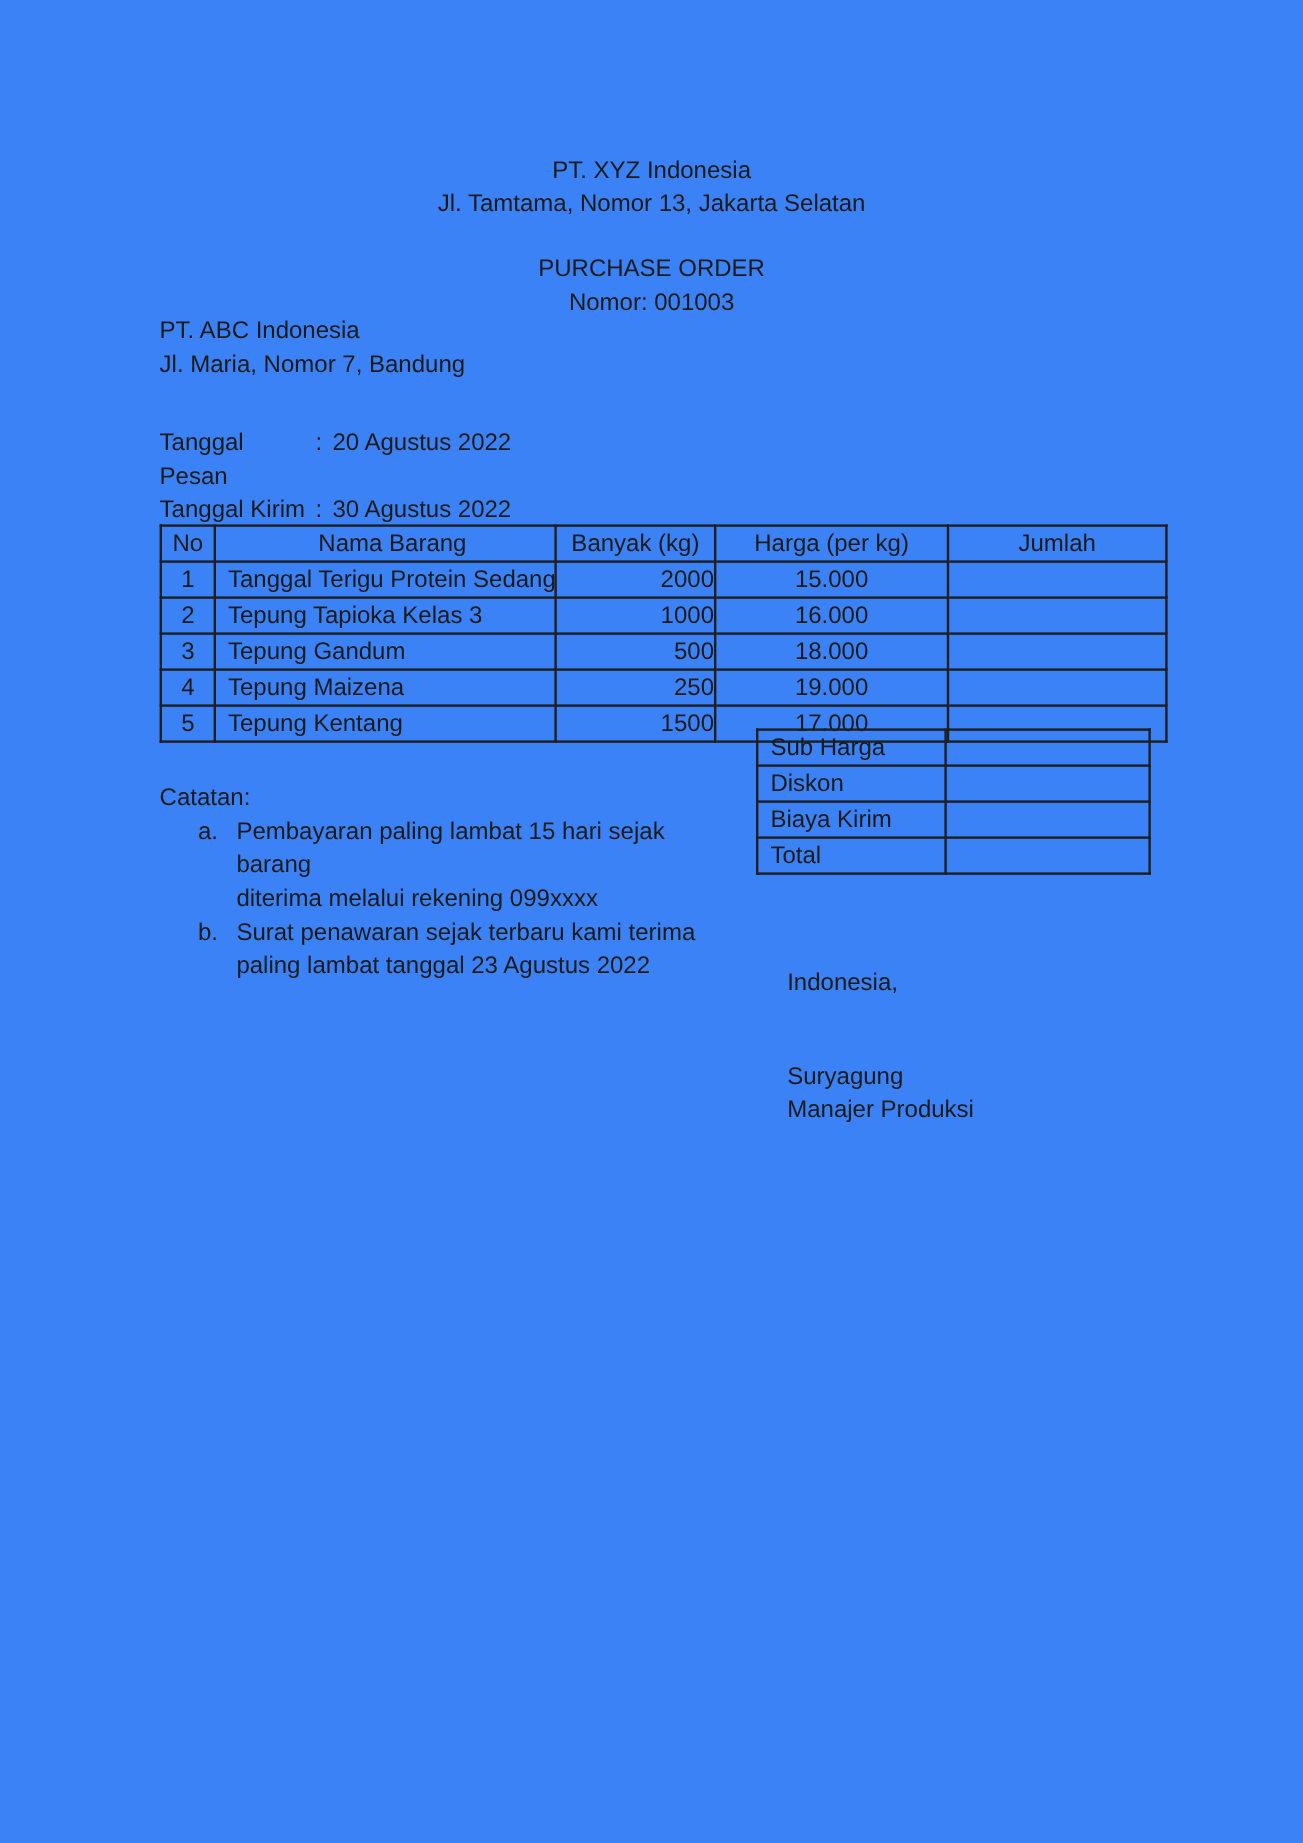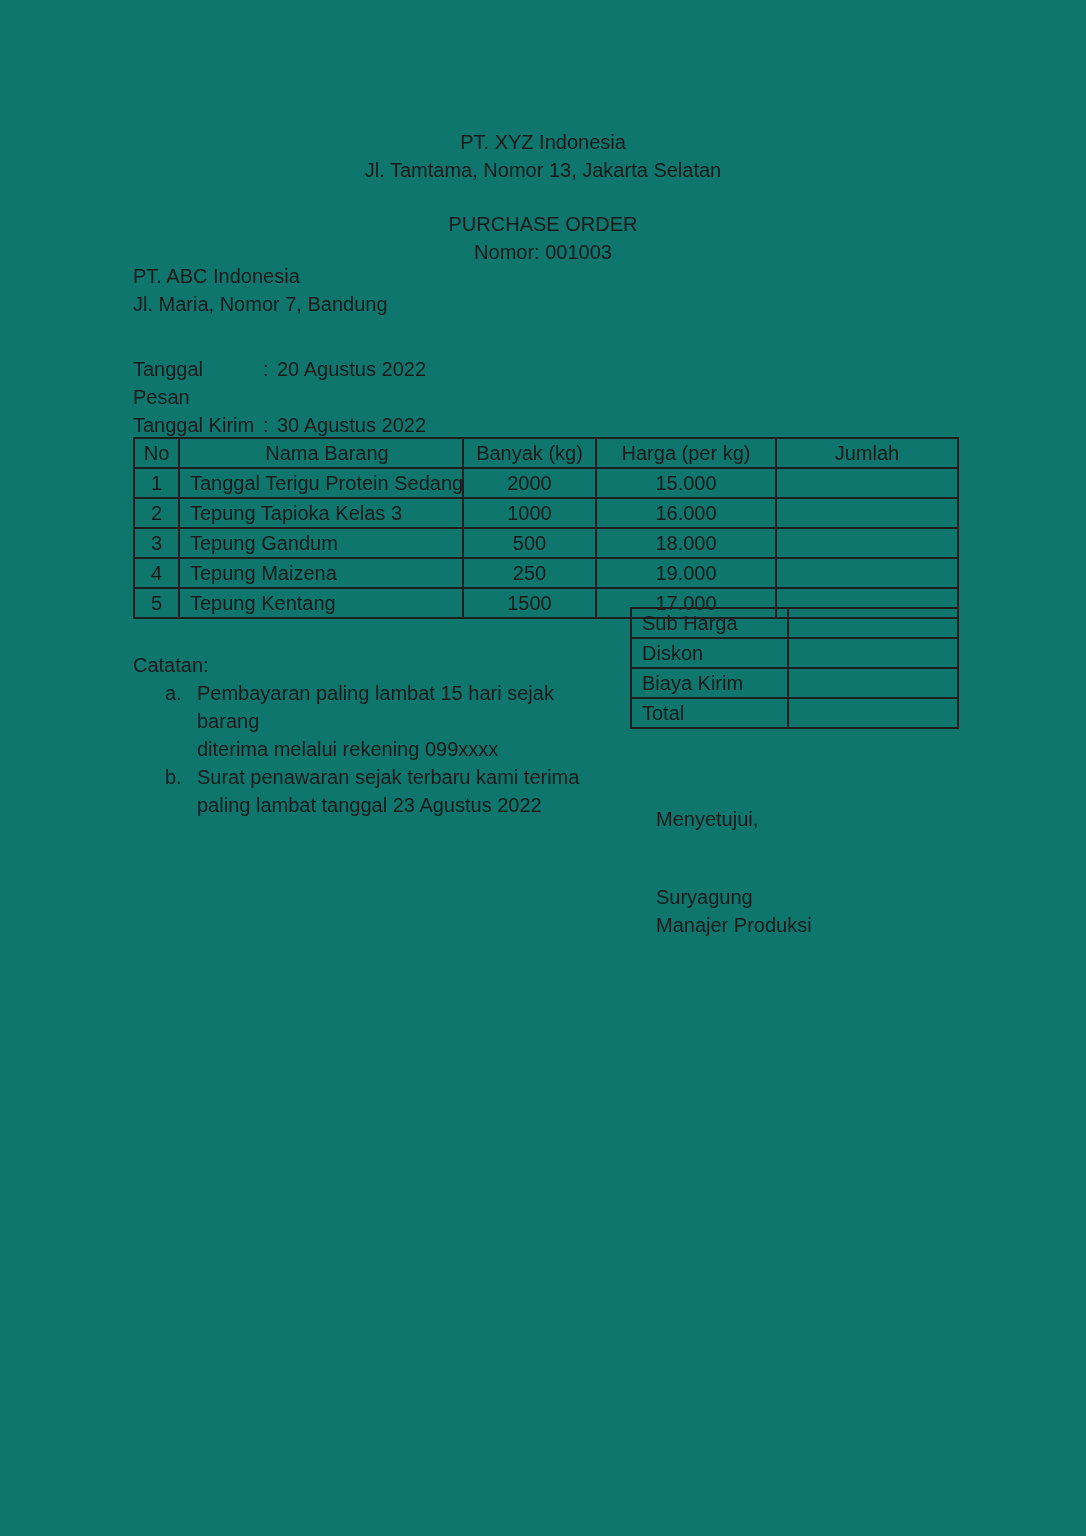--- a/index.html
+++ b/index.html
@@ -4,21 +4,21 @@
 <style>
   html, body {
     margin: 0;
     padding: 0;
     background: #ffffff;
   }
   .doc {
     position: relative;
     width: 1086px;
     height: 1536px;
-    background: #0f766e;
+    background: #3b82f6;
     font-family: "Liberation Sans", sans-serif;
     font-size: 20px;
     color: #1a1a1a;
     line-height: 28px;
   }
   .center-block {
     position: absolute;
     left: 0;
     right: 0;
     text-align: center;
@@ -54,22 +54,22 @@
   .items-table {
     position: absolute;
     left: 133px;
     top: 437px;
     width: 824px;
   }
   .items-table th { height: 26px; text-align: center; }
   .items-table td { height: 26px; }
   .col-no     { width: 45px;  text-align: center; }
   .col-name   { width: 284px; text-align: left; padding-left: 10px; }
-  .col-qty    { width: 133px; text-align: center; }
-  .col-price  { width: 180px; text-align: center; border-radius: 11px; }
+  .col-qty    { width: 133px; text-align: right; }
+  .col-price  { width: 194px; text-align: center; border-radius: 11px; }
   .col-total  { width: 182px; }
   th.col-name { padding-left: 12px; text-align: center; }
 
   .notes-block {
     position: absolute;
     left: 133px;
     top: 615px;
     width: 472px;
     margin-top: 36px;
   }
@@ -225,19 +225,19 @@
       <td class="sum-value"></td>
     </tr>
     <tr>
       <td class="sum-label">Total</td>
       <td class="sum-value"></td>
     </tr>
   </tbody>
     </table>
 
   <div class="signature-block">
-    <div>Menyetujui,</div>
+    <div>Indonesia,</div>
     <div class="signature-gap"></div>
     <div>Suryagung</div>
     <div>Manajer Produksi</div>
   </div>
 
 </div>
 
 </body></html>

